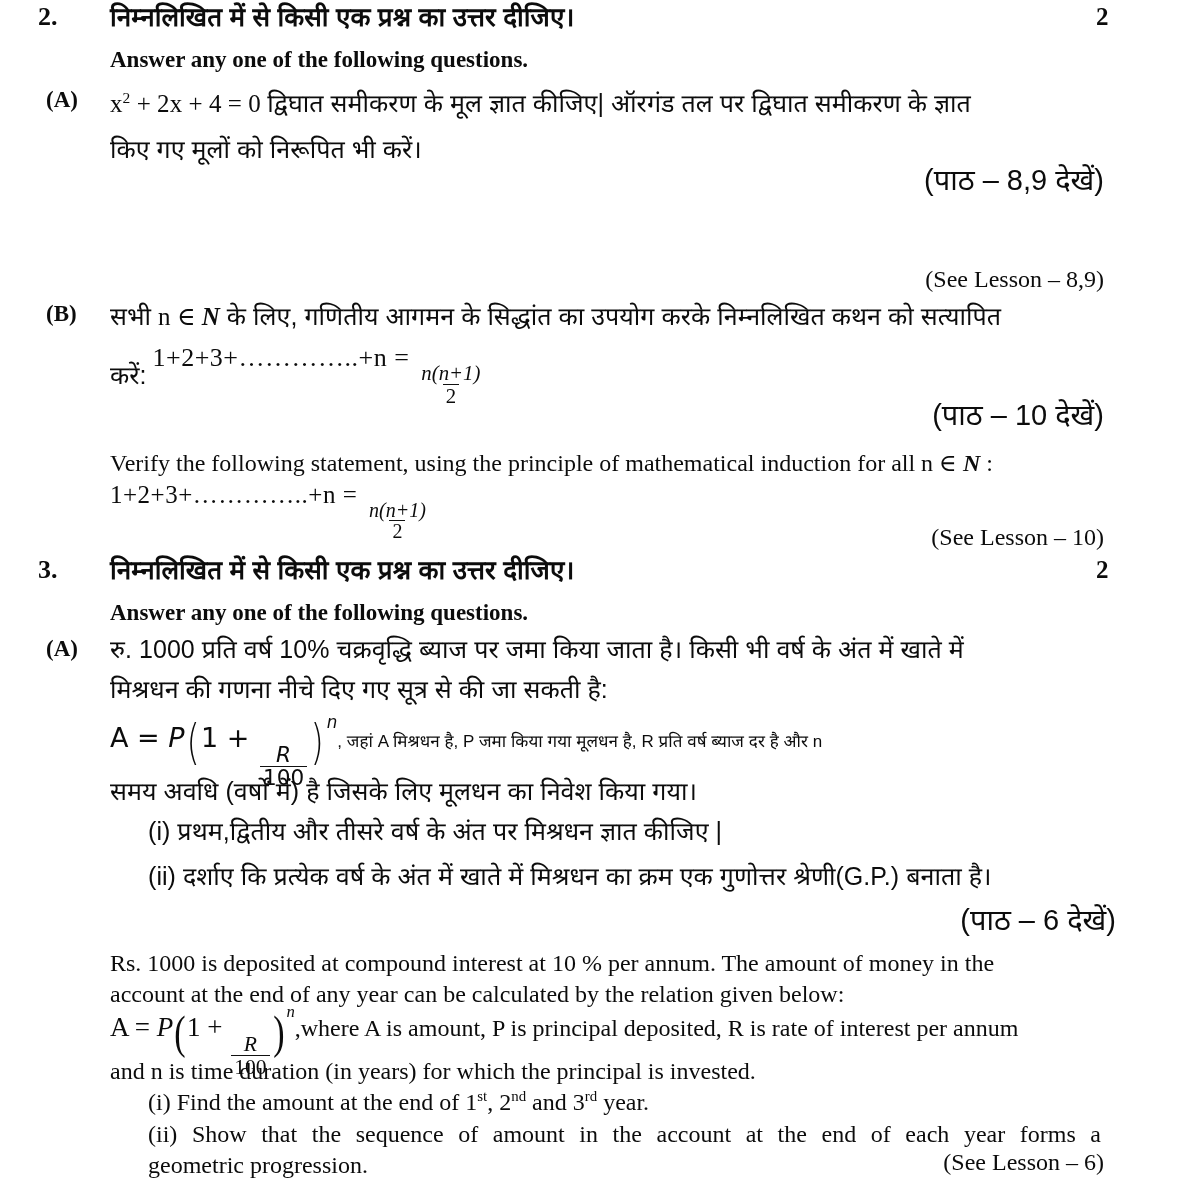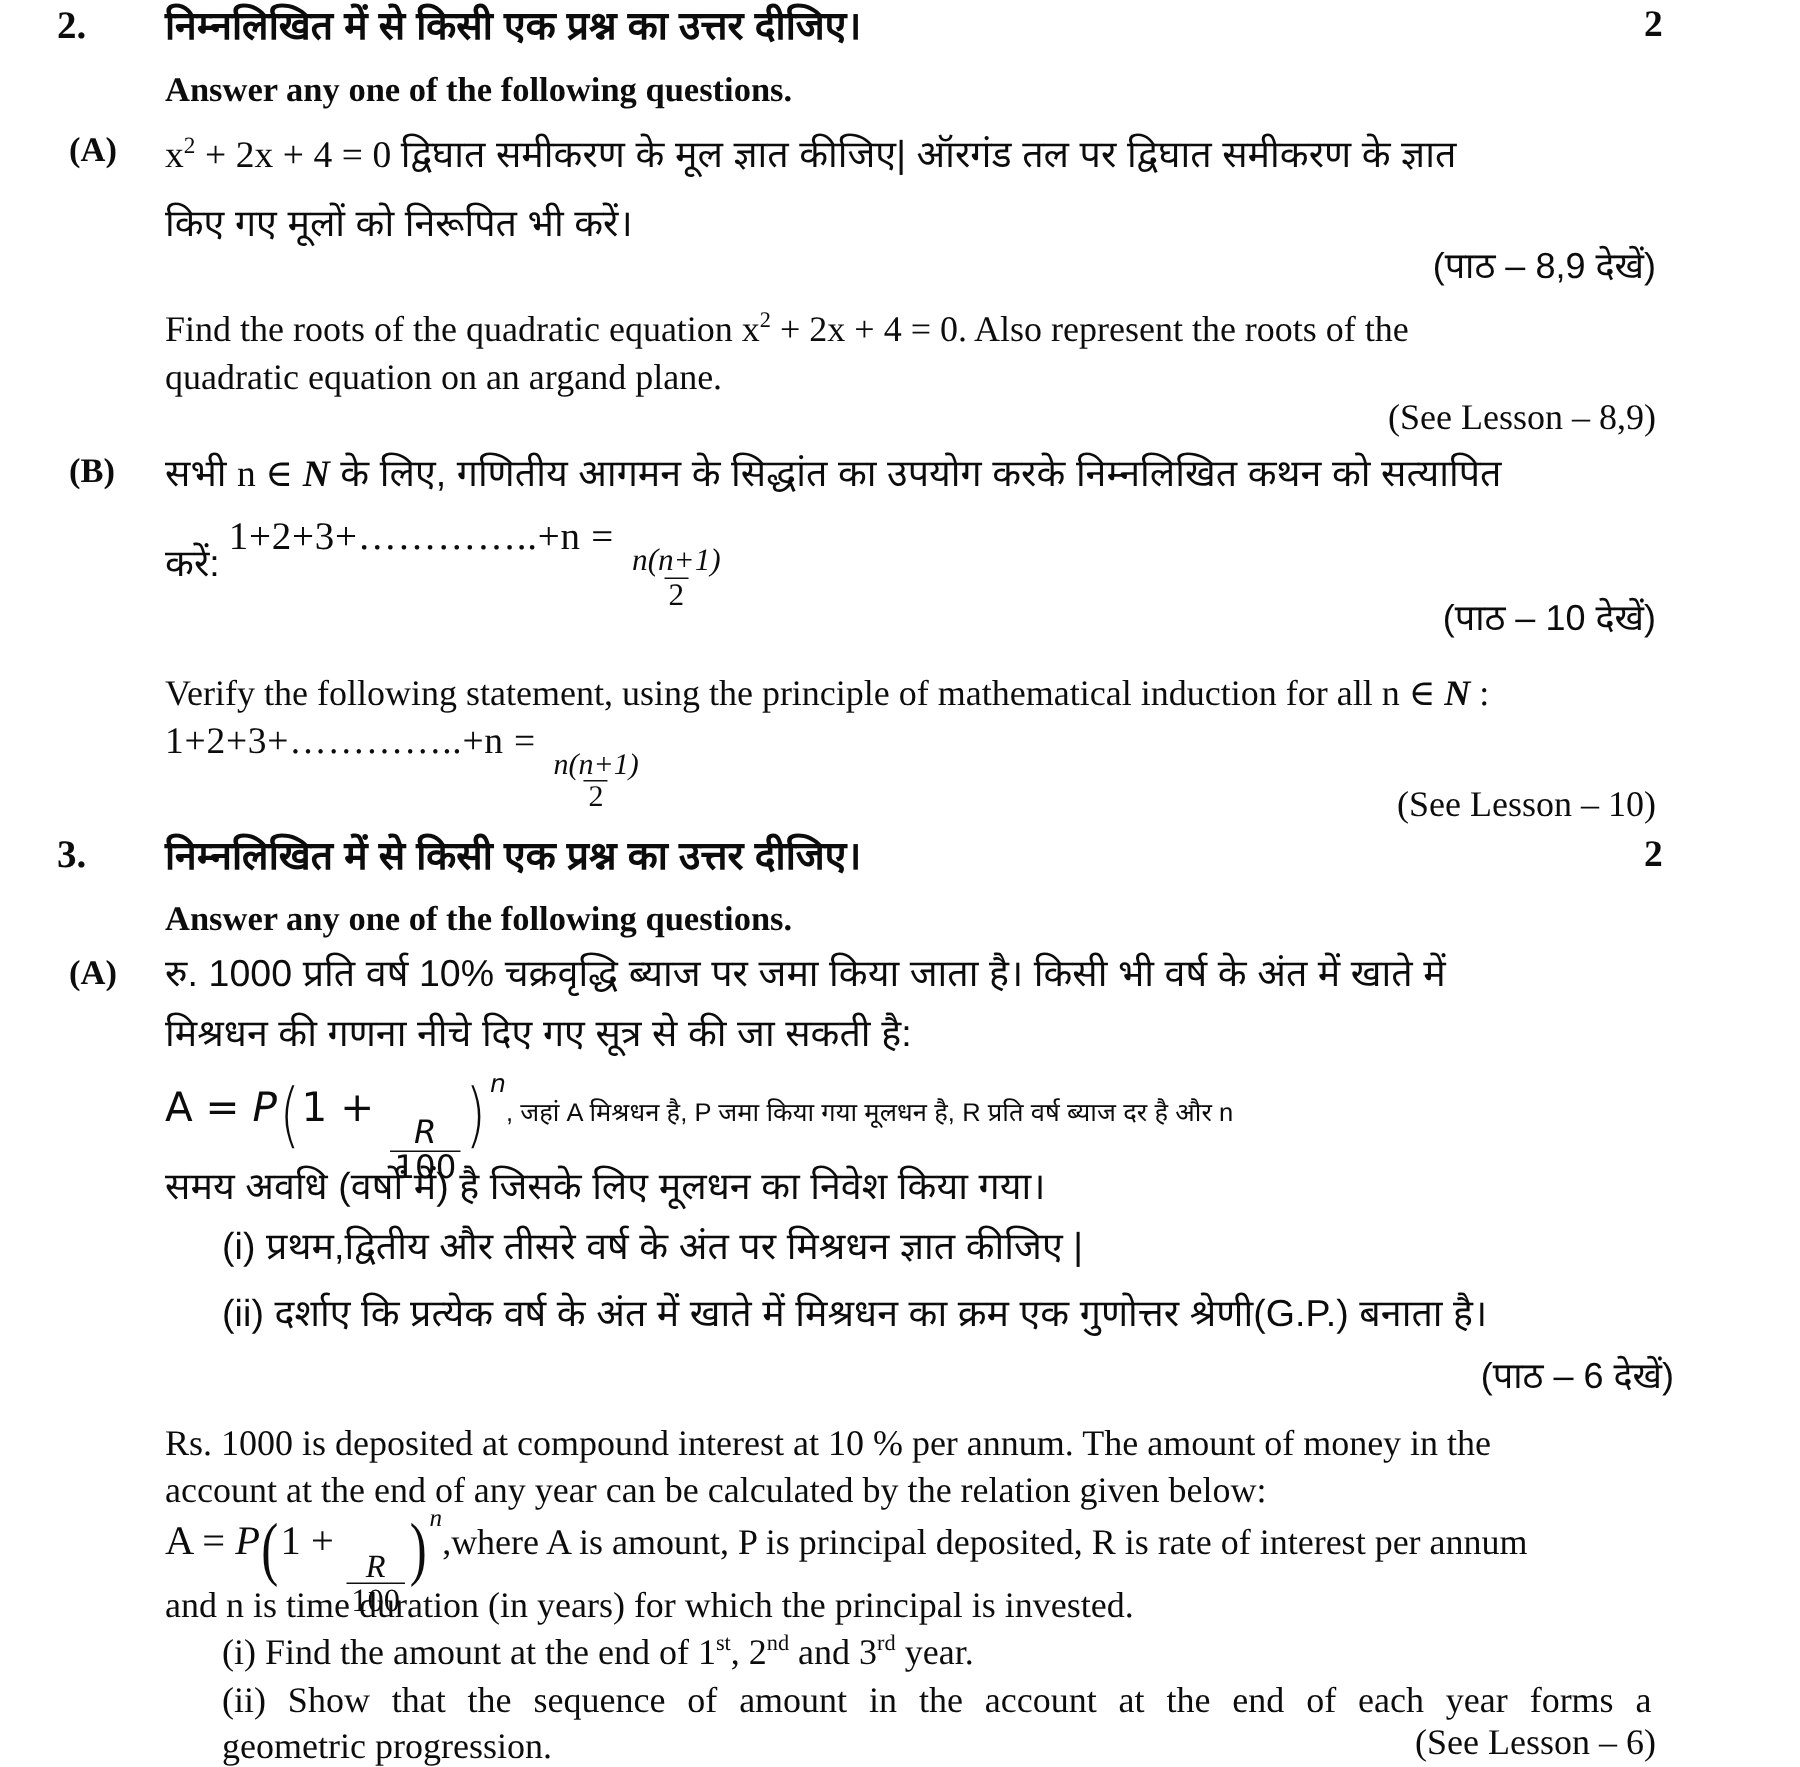--- a/index.html
+++ b/index.html
@@ -69,21 +69,21 @@
   .ref {
     font-family: "Liberation Serif", "DejaVu Serif", serif;
     font-size: 24px;
     line-height: 1;
     text-align: right;
     white-space: nowrap;
     margin-left: 30px;
   }
   .ref-hi {
     font-family: "Liberation Sans", "DejaVu Sans", sans-serif;
-    font-size: 24px;
+    font-size: 29px;
     line-height: 1;
     text-align: right;
     white-space: nowrap;
   }
 
   
   .mi { font-style: italic; }
   .math-serif {
     font-family: "Liberation Serif", "DejaVu Serif", serif;
   }
@@ -148,26 +148,20 @@
 
   <div class="abs" style="left:110px; top:84px; width:990px;">
     <div class="hi-body" style="line-height:1.55;">
       <span class="math-serif"><span>x</span><sup class="sup">2</sup><span> + 2x + 4 = 0 </span></span><span>द्विघात समीकरण के मूल ज्ञात कीजिए| ऑरगंड तल पर द्विघात समीकरण के ज्ञात</span>
     </div>
     <div class="hi-body" style="margin-top:6px;">किए गए मूलों को निरूपित भी करें।</div>
   </div>
 
   <div class="abs ref-hi" style="right:96px; top:166px;">(पाठ – 8,9 देखें)</div>
 
-  <div class="abs en-body en-body-j" style="left:110px; top:205px; width:990px;">
-    <div style="text-align:justify;">
-      <span>Find the roots of the quadratic equation x</span><sup class="sup">2</sup><span> + 2x + 4 = 0. Also represent the roots of the</span>
-    </div>
-    <div>quadratic equation on an argand plane.</div>
-  </div>
 
   <div class="abs ref" style="right:96px; top:267px;">(See Lesson – 8,9)</div>
 
   <div class="abs sublabel" style="left:46px; top:302px;">(B)</div>
 
   <div class="abs hi-body" style="left:110px; top:297px; width:990px;">
     <span>सभी </span><span class="math-serif">n</span><span class="math-serif"> ∈ </span><span class="math-serif nsetb">N</span><span> के लिए, गणितीय आगमन के सिद्धांत का उपयोग करके निम्नलिखित कथन को सत्यापित</span>
   </div>
 
   <div class="abs" style="left:110px; top:345px;">

